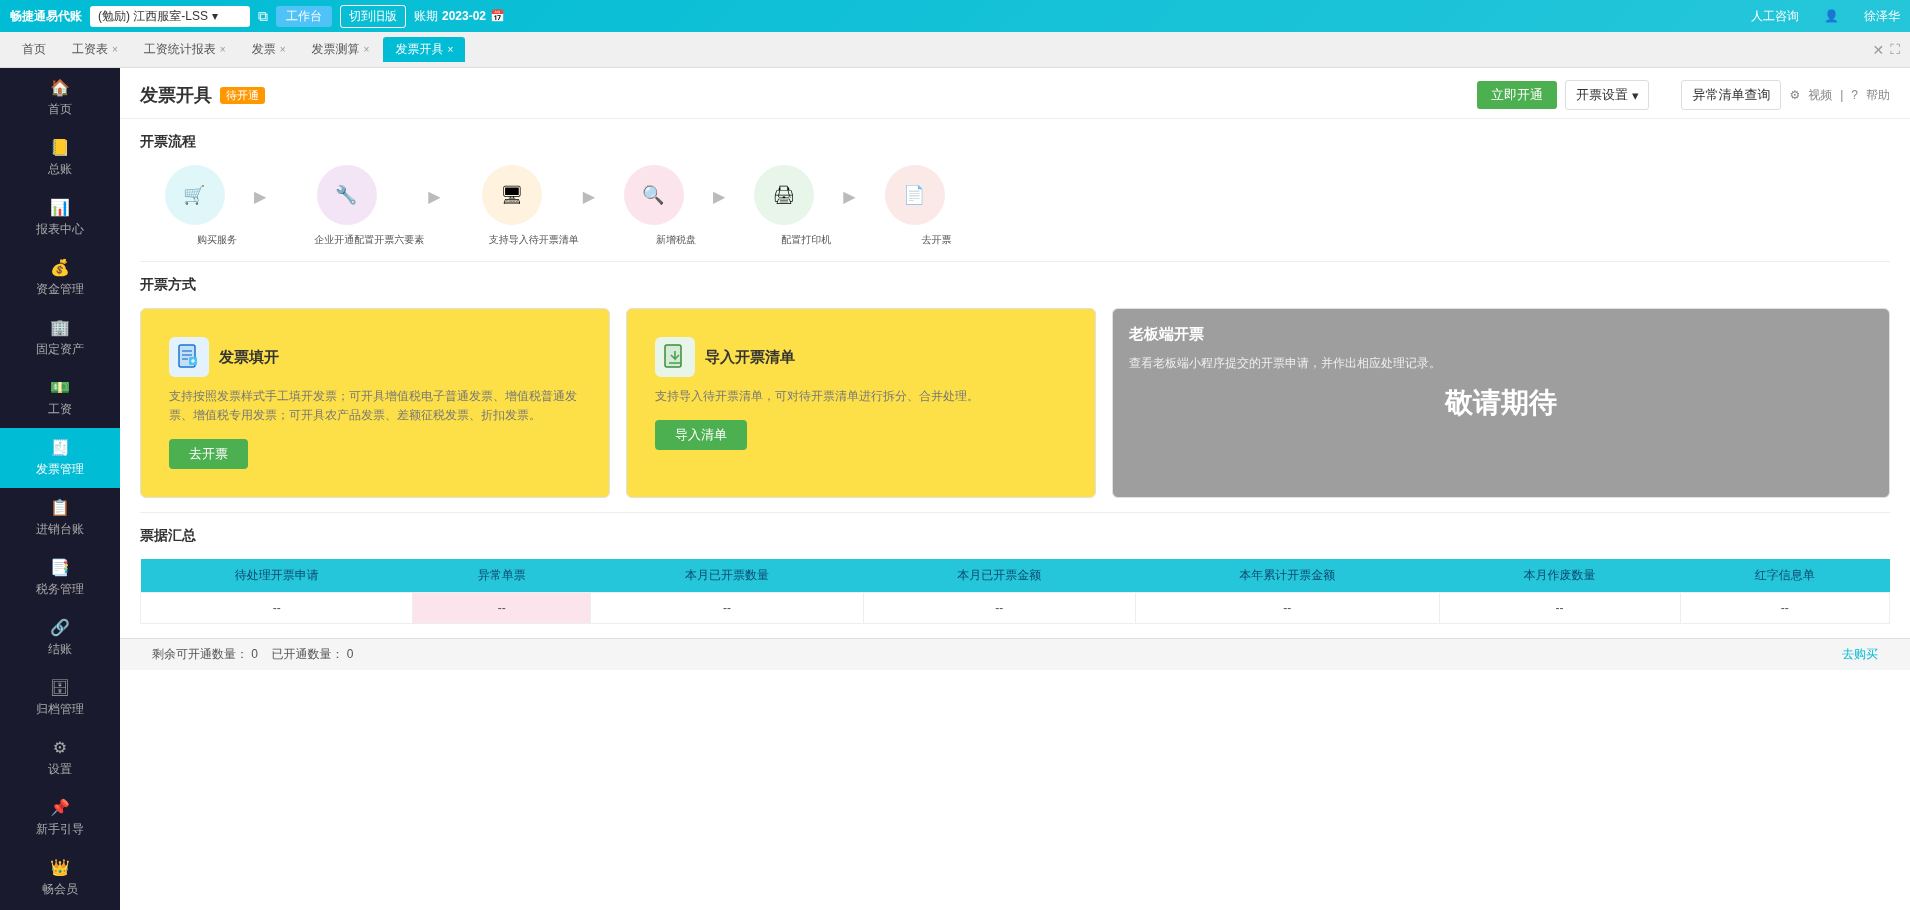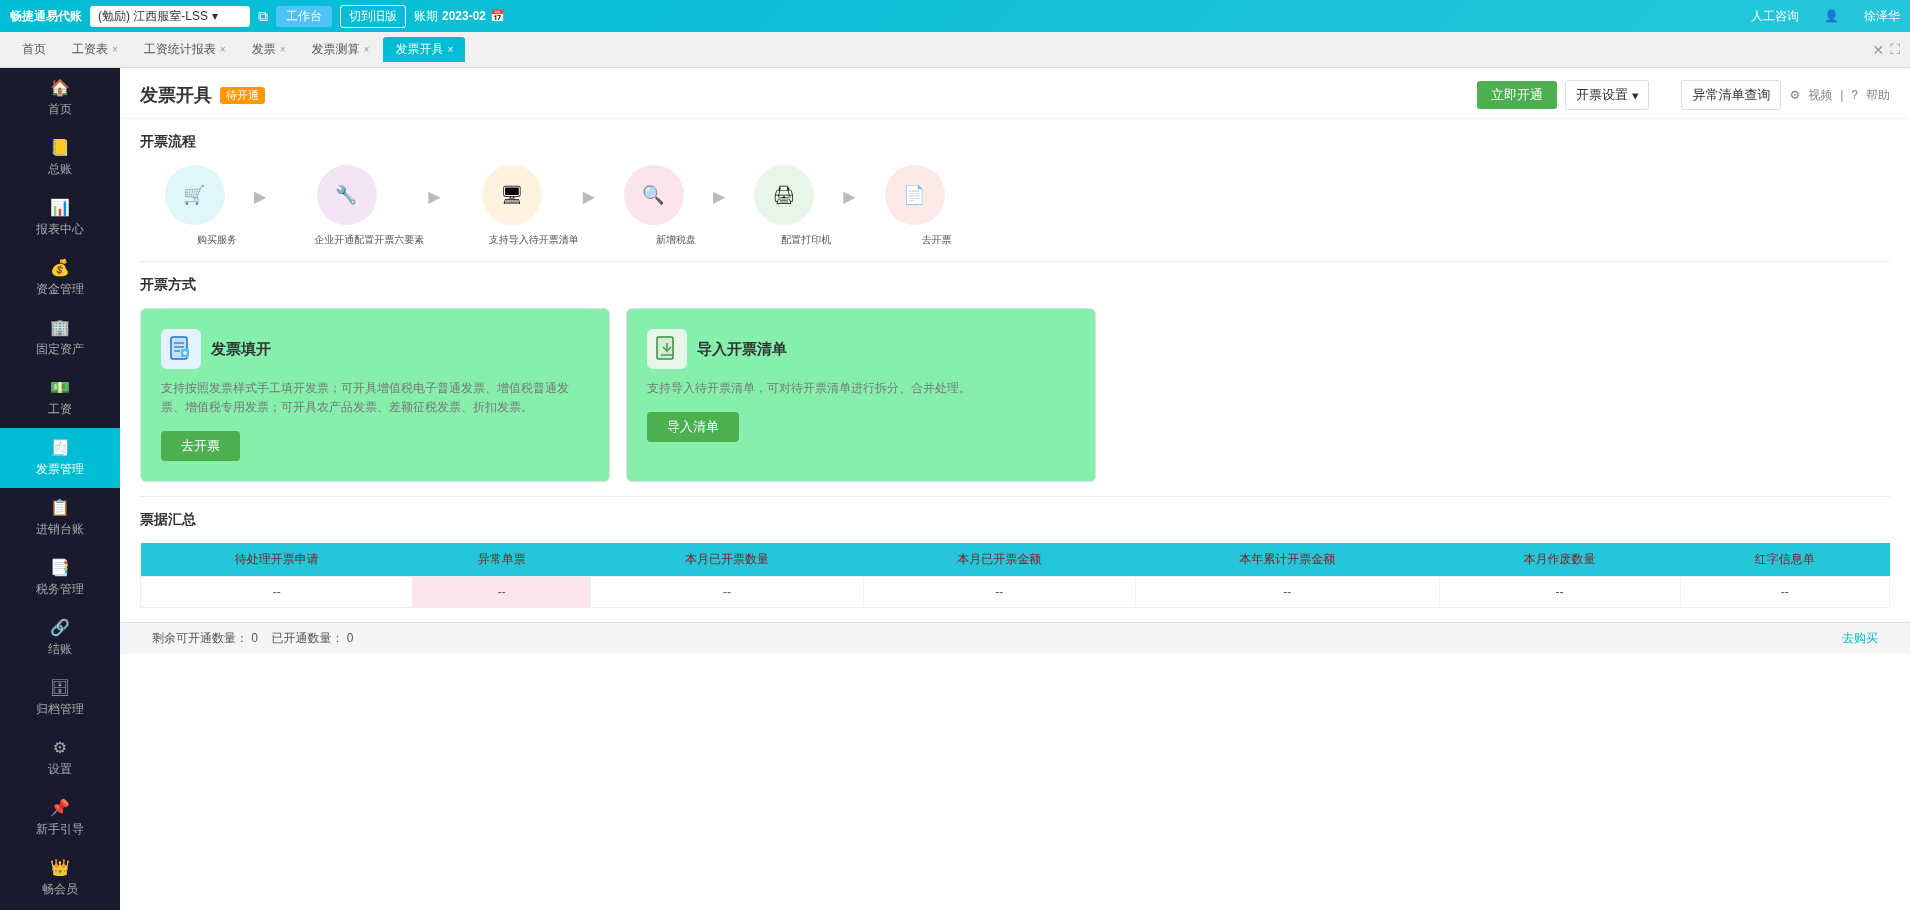--- a/index.html
+++ b/index.html
@@ -202,22 +202,22 @@
 
     
     .cards-container {
       display: flex;
       gap: 16px;
     }
     .invoice-card {
       flex: 1;
       border: 1px solid #e0e0e0;
       border-radius: 6px;
-      padding: 20px;
-      background: #86efac;
+      padding: 28px;
+      background: #fde047;
       max-width: 470px;
     }
     .invoice-card-header {
       display: flex;
       align-items: center;
       gap: 10px;
       margin-bottom: 10px;
     }
     .invoice-card-icon {
       width: 40px;
@@ -261,21 +261,21 @@
       font-weight: bold;
     }
 
     
     .summary-table {
       width: 100%;
       border-collapse: collapse;
     }
     .summary-table th {
       background: #26c6da;
-      color: #7f1d1d;
+      color: #0c4a6e;
       padding: 8px 10px;
       text-align: center;
       font-size: 12px;
       font-weight: normal;
     }
     .summary-table td {
       background: white;
       padding: 8px 10px;
       text-align: center;
       font-size: 12px;
@@ -556,20 +556,25 @@
                 <polyline points="14,16 18,12" fill="none" stroke="#43a047" stroke-width="1.5"></polyline>
                 <line x1="8" y1="20" x2="20" y2="20" stroke="#43a047" stroke-width="1.5"></line>
               </svg>
             </div>
             <span class="invoice-card-title">导入开票清单</span>
           </div>
           <p class="invoice-card-desc">支持导入待开票清单，可对待开票清单进行拆分、合并处理。</p>
           <button class="btn-go">导入清单</button>
         </div>
 
+        <div class="boss-card">
+          <div class="boss-card-title">老板端开票</div>
+          <p class="boss-card-desc">查看老板端小程序提交的开票申请，并作出相应处理记录。</p>
+          <div class="boss-card-overlay">敬请期待</div>
+        </div>
 
       </div>
     </div>
 
     <div class="divider"></div>
 
     <div class="section">
       <div class="section-title">票据汇总</div>
       <table class="summary-table">
         <thead>

